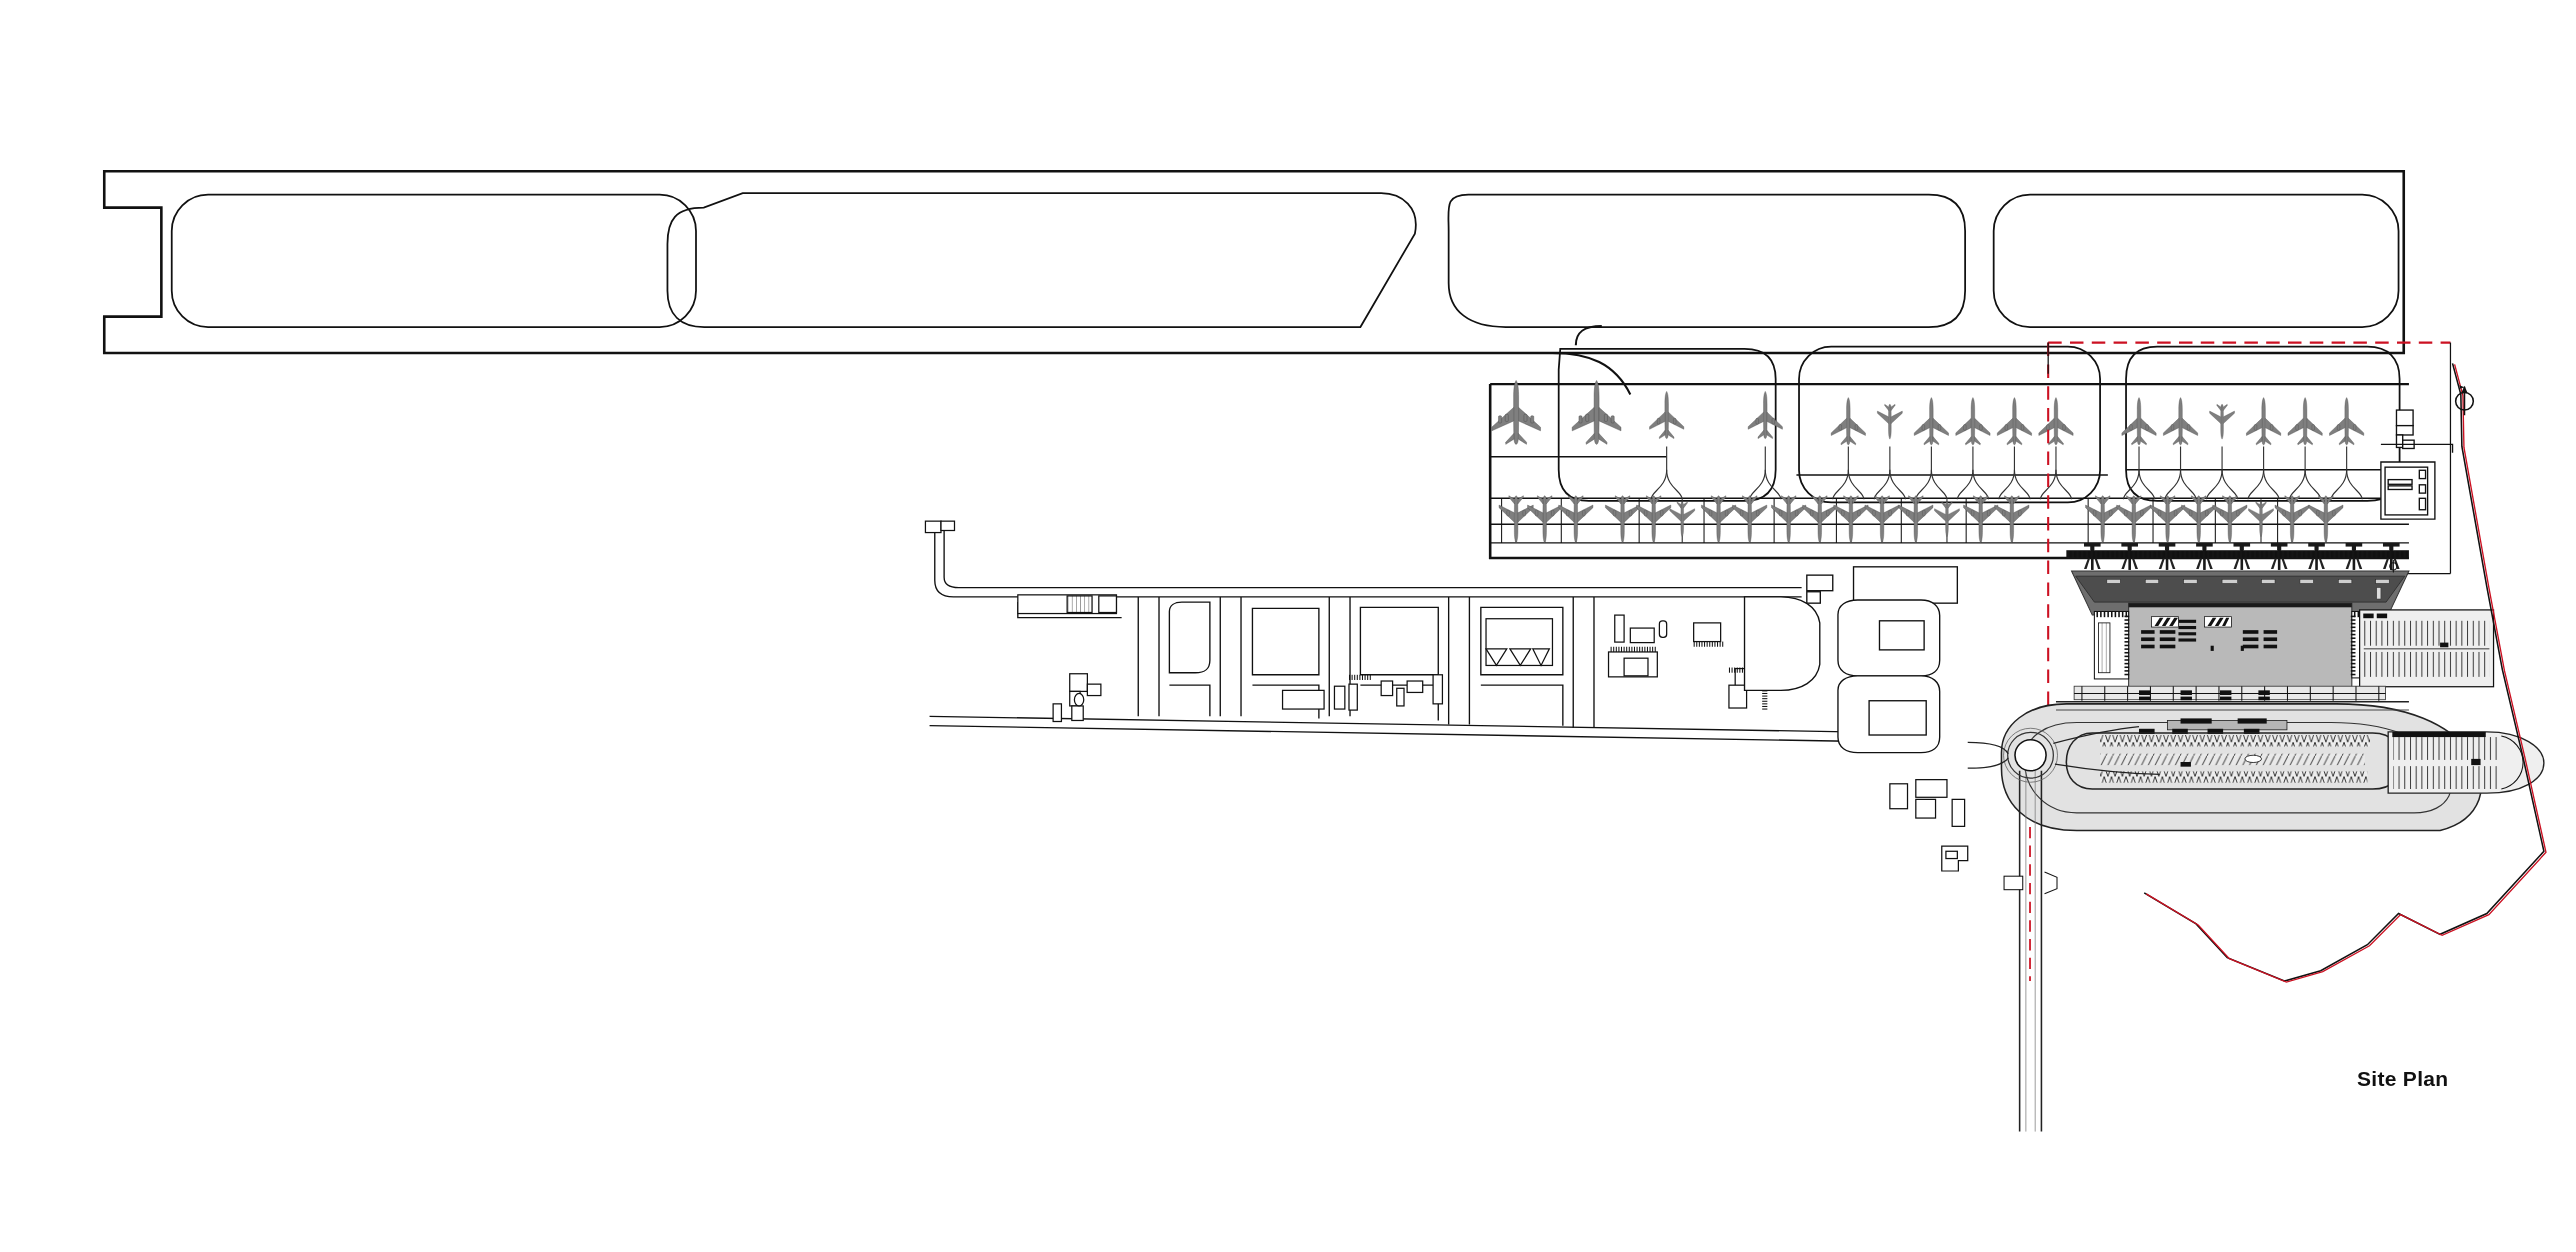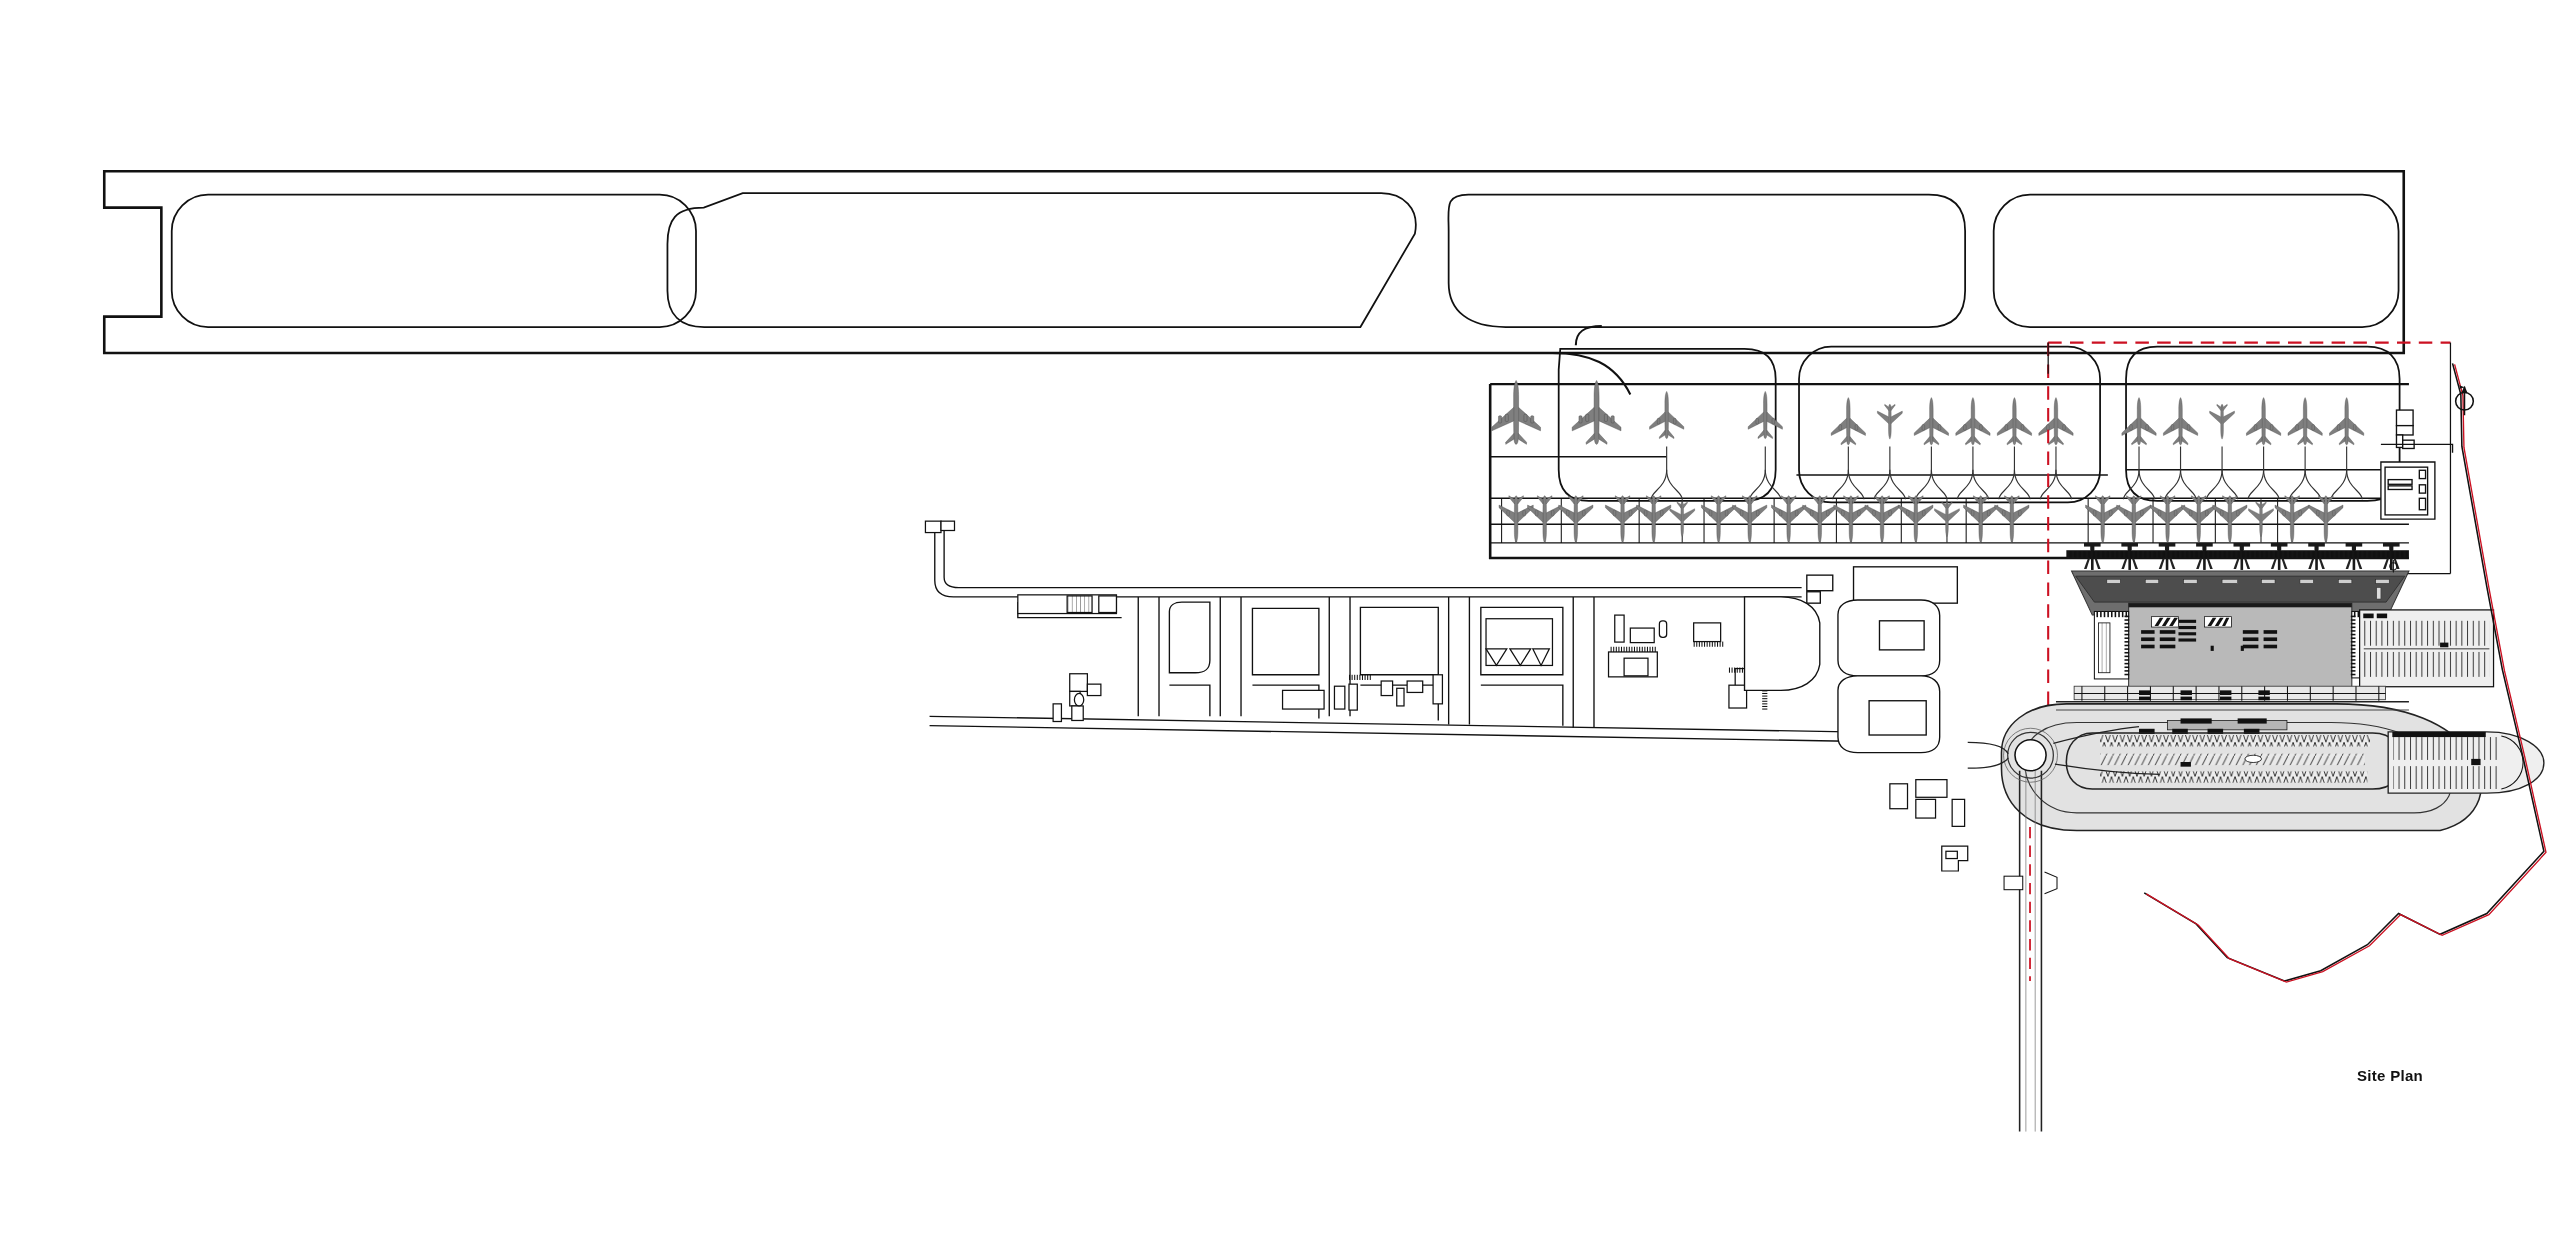--- a/index.html
+++ b/index.html
@@ -1,21 +1,21 @@
 <!DOCTYPE html>
 <html style="font-size:8.3px"><head>
 <meta charset="utf-8">
 <style>
   html,body{margin:0;padding:0;background:#ffffff;}
   body{width:2576px;height:1252px;overflow:hidden;
        font-family:"Liberation Sans","DejaVu Sans",sans-serif;}
   #sheet{position:relative;width:2576px;height:1252px;background:#fff;}
   #plan{position:absolute;left:0;top:0;width:2576px;height:1252px;}
   #caption{position:absolute;left:2357px;top:1067px;
-           font-size:15px;font-weight:bold;color:#111;letter-spacing:0.3px;
+           font-size:21px;font-weight:bold;color:#111;letter-spacing:0.3px;
            font-family:"Liberation Sans","DejaVu Sans",sans-serif;white-space:nowrap;}
 </style>
 </head>
 <body>
 
 <div id="sheet">
 
   <svg id="plan" viewBox="0 0 4961 2412" xmlns="http://www.w3.org/2000/svg">
     <defs>
 

